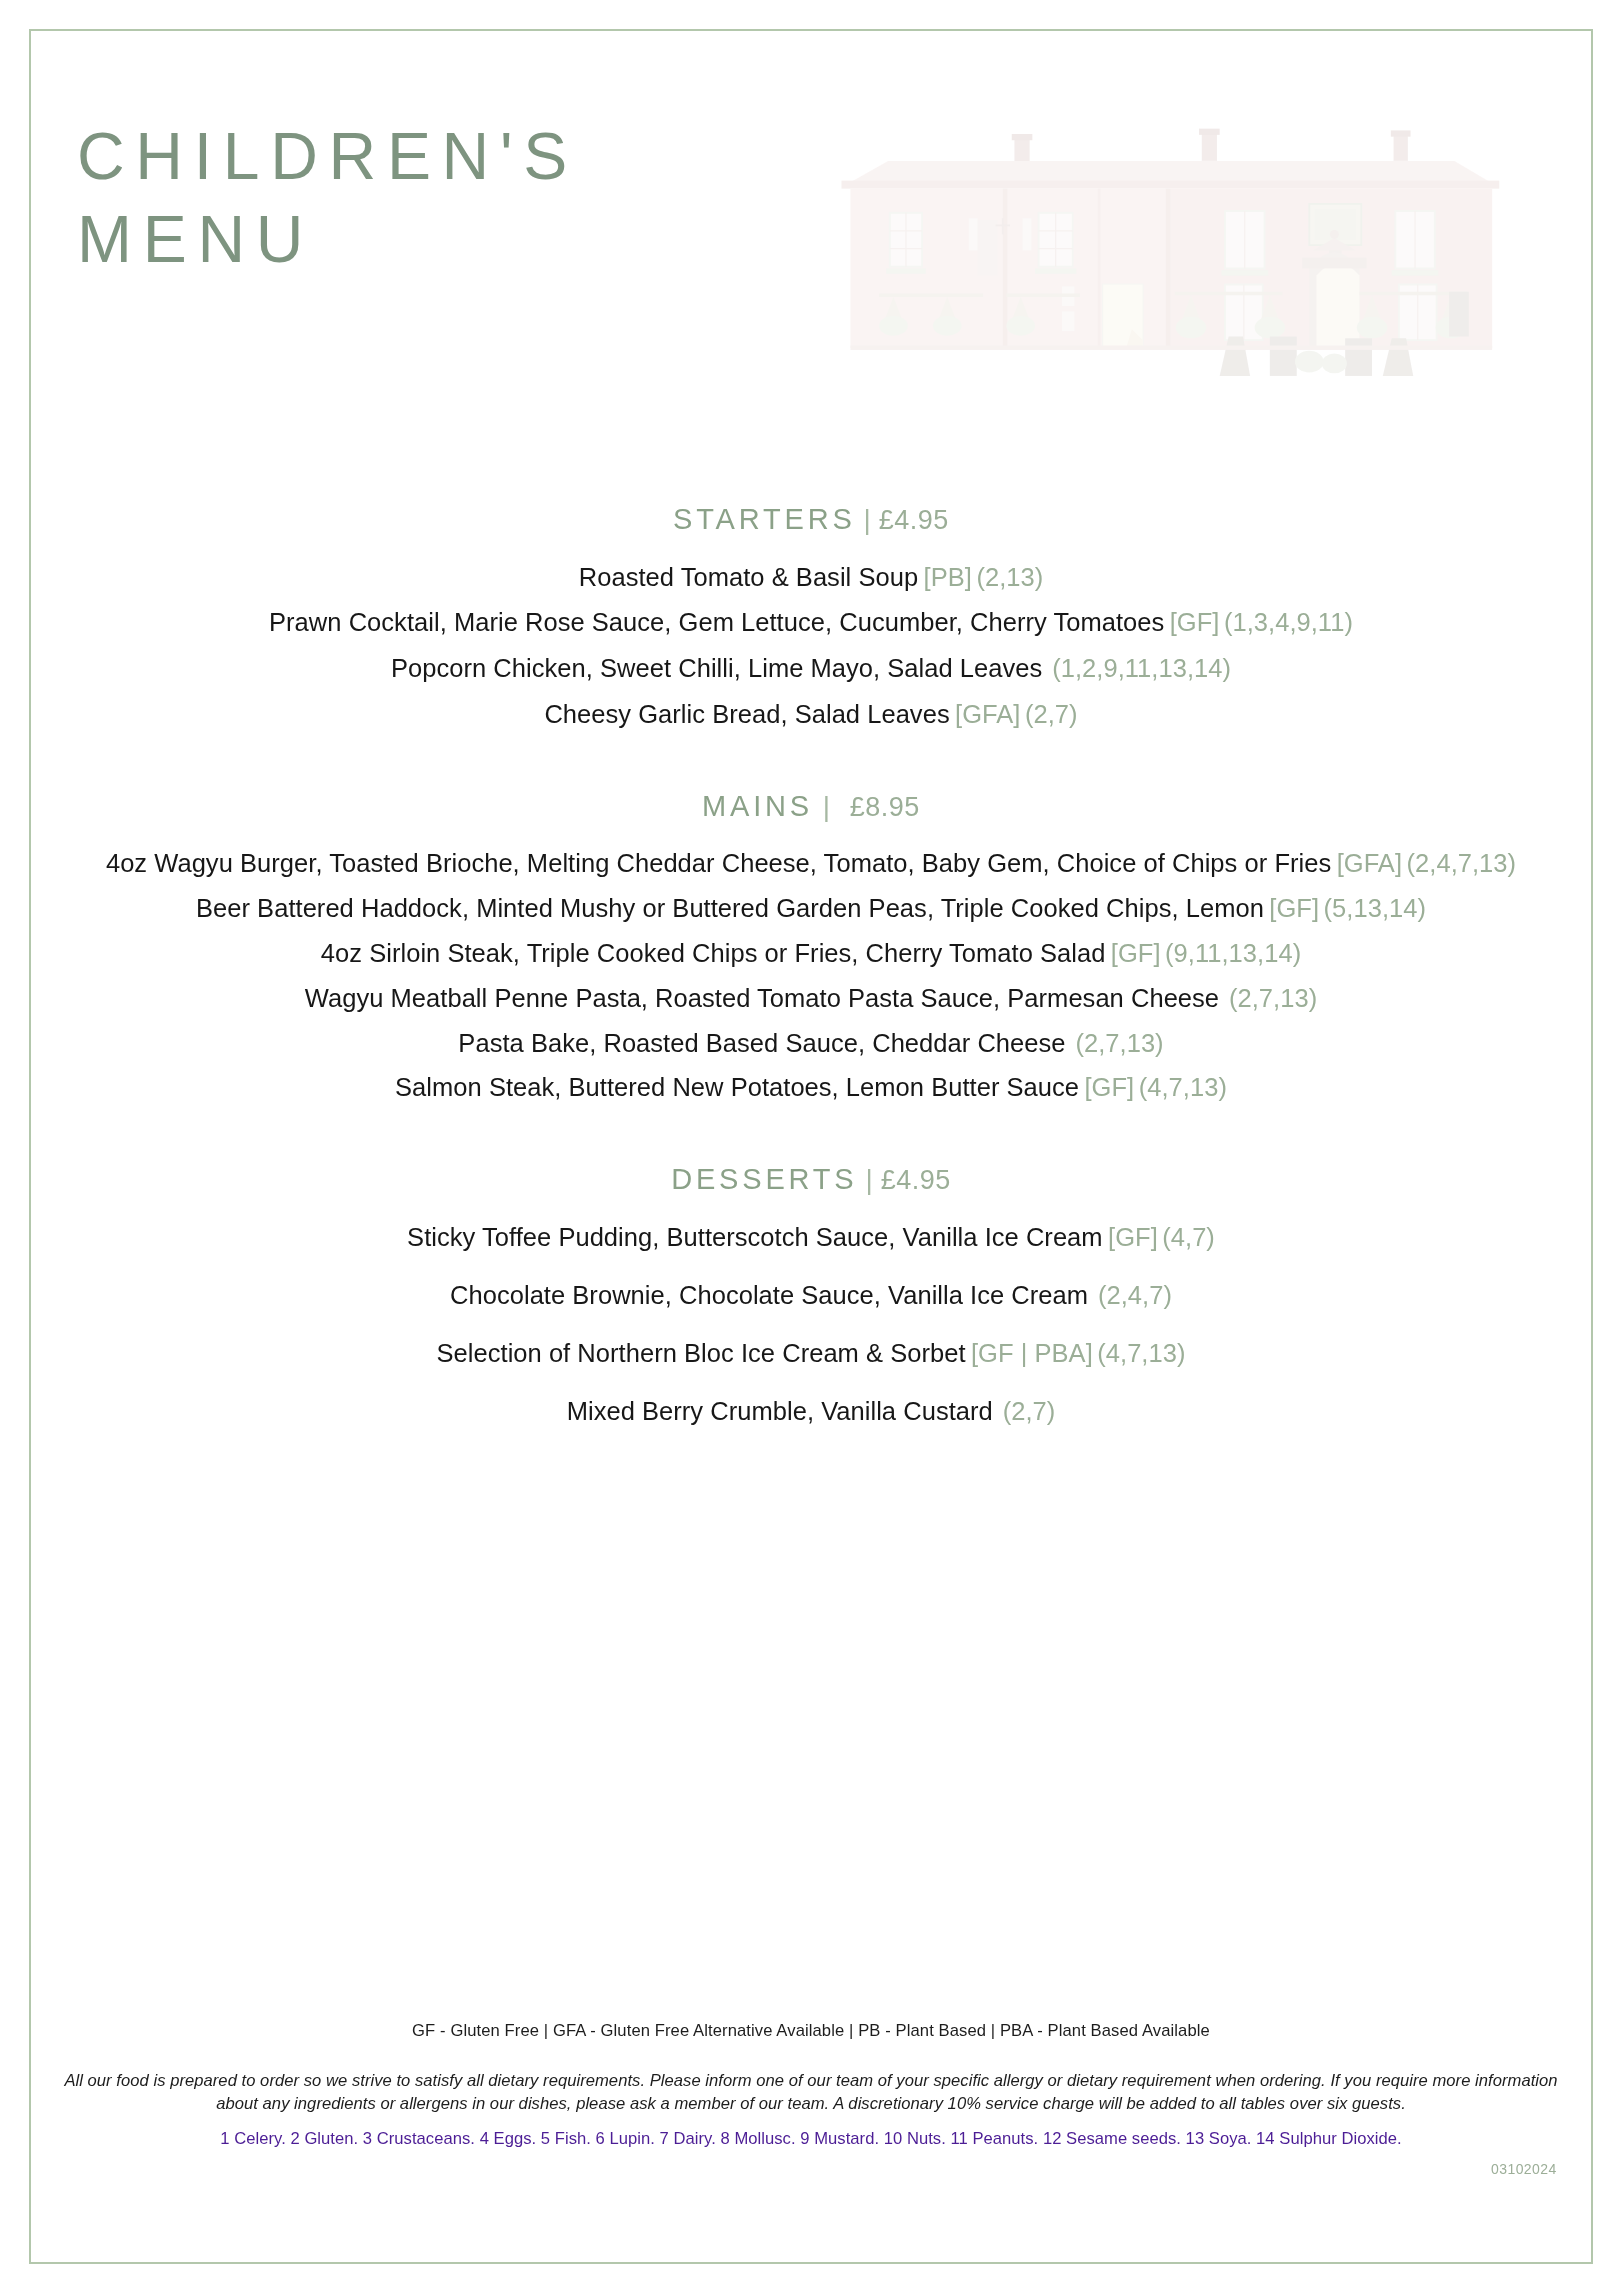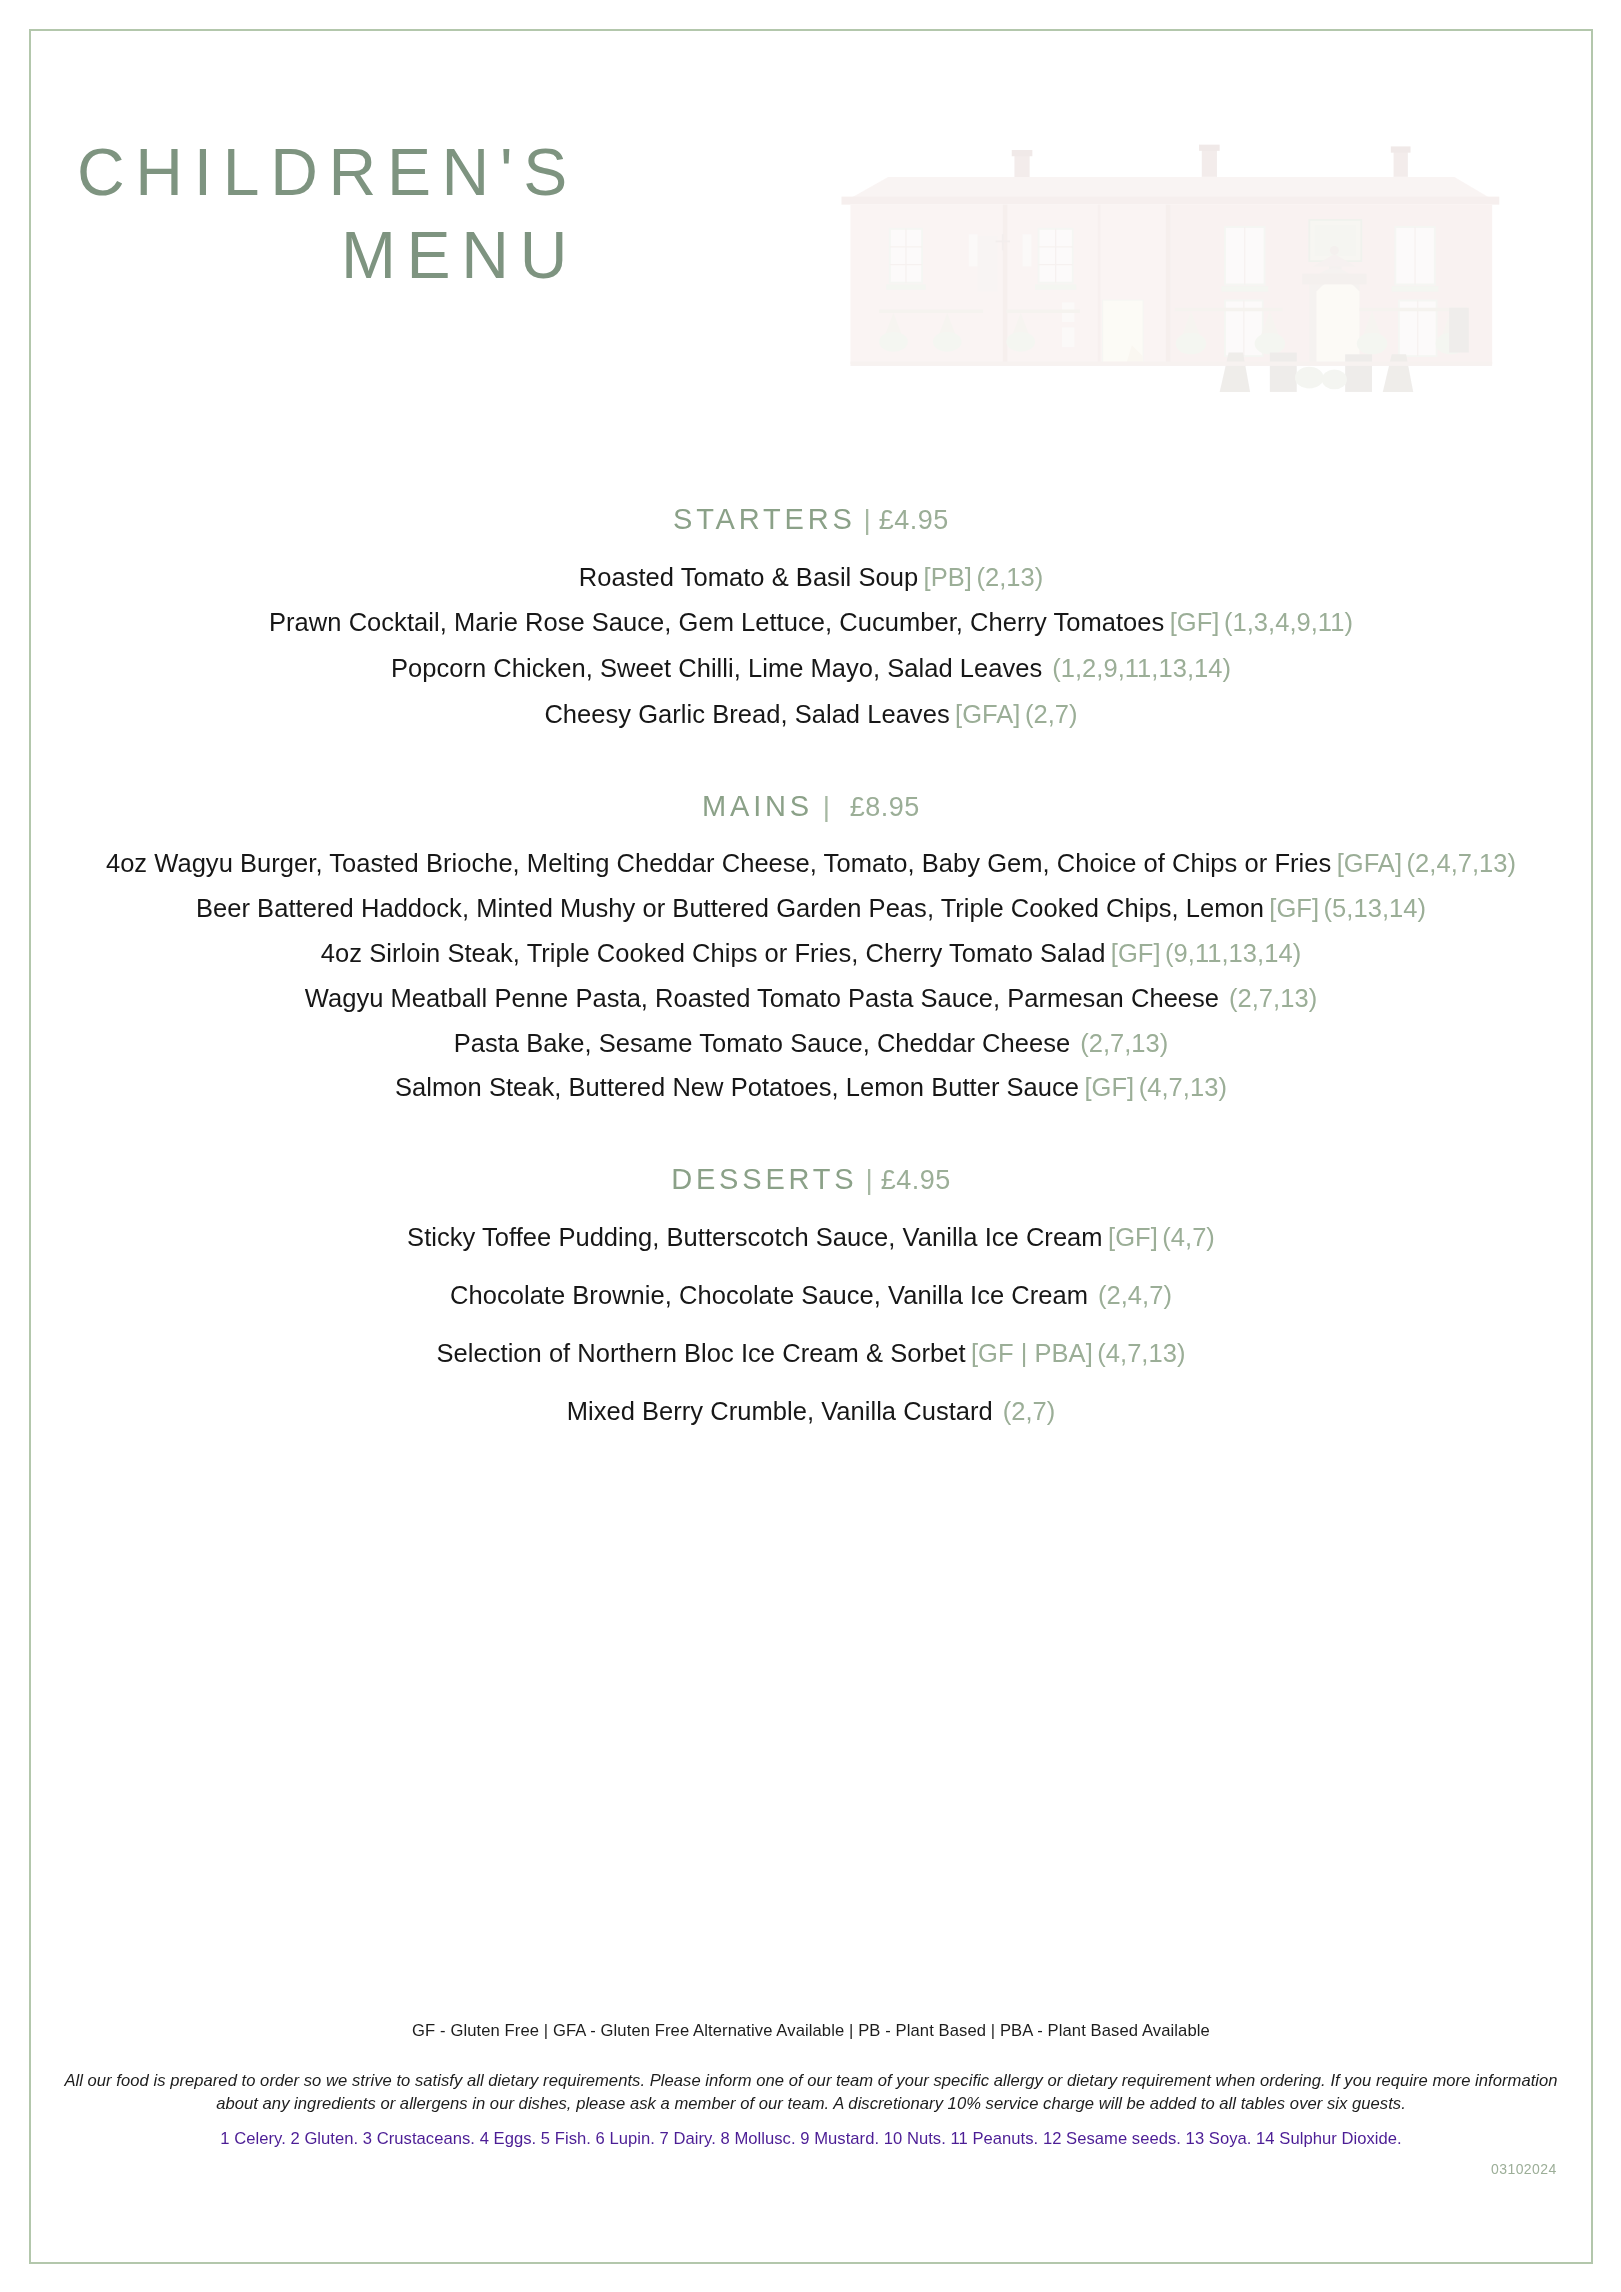--- a/index.html
+++ b/index.html
@@ -31,24 +31,23 @@
     height: 2235px;  
     border: 2.7px solid #b3c7ac;
     box-sizing: border-box;
     pointer-events: none;
   }
 
   
   .header {
     position: absolute;
     left: 0;
-    top: 16px;
+    top: 0;
     width: 1621px;
     height: 412px;
-    text-align: right;
   }
 
   .menu-title {
     position: absolute;
     left: 77px;
     top: 115px;
     margin: 0;
     font-family: "Liberation Sans", sans-serif;
     font-size: 66px;
     line-height: 1.26;
@@ -324,21 +323,21 @@
       </div>
 
       <p class="dish"><span>4oz Wagyu Burger, Toasted Brioche, Melting Cheddar Cheese, Tomato, Baby Gem, Choice of Chips or Fries</span><span class="tag">[GFA]</span><span class="alg">(2,4,7,13)</span></p>
 
       <p class="dish"><span>Beer Battered Haddock, Minted Mushy or Buttered Garden Peas, Triple Cooked Chips, Lemon</span><span class="tag">[GF]</span><span class="alg">(5,13,14)</span></p>
 
       <p class="dish"><span>4oz Sirloin Steak, Triple Cooked Chips or Fries, Cherry Tomato Salad</span><span class="tag">[GF]</span><span class="alg">(9,11,13,14)</span></p>
 
       <p class="dish"><span>Wagyu Meatball Penne Pasta, Roasted Tomato Pasta Sauce, Parmesan Cheese</span><span class="tag"></span><span class="alg">(2,7,13)</span></p>
 
-      <p class="dish"><span>Pasta Bake, Sesame Tomato Sauce, Cheddar Cheese</span><span class="tag"></span><span class="alg">(2,7,13)</span></p>
+      <p class="dish"><span>Pasta Bake, Roasted Based Sauce, Cheddar Cheese</span><span class="tag"></span><span class="alg">(2,7,13)</span></p>
 
       <p class="dish"><span>Salmon Steak, Buttered New Potatoes, Lemon Butter Sauce</span><span class="tag">[GF]</span><span class="alg">(4,7,13)</span></p>
     </section>
 
     <section class="course course-desserts">
       <div class="course-head">
         <span class="course-name">DESSERTS</span><span class="course-sep">|</span><span class="course-price">£4.95</span>
       </div>
 
       <p class="dish"><span>Sticky Toffee Pudding, Butterscotch Sauce, Vanilla Ice Cream</span><span class="tag">[GF]</span><span class="alg">(4,7)</span></p>

